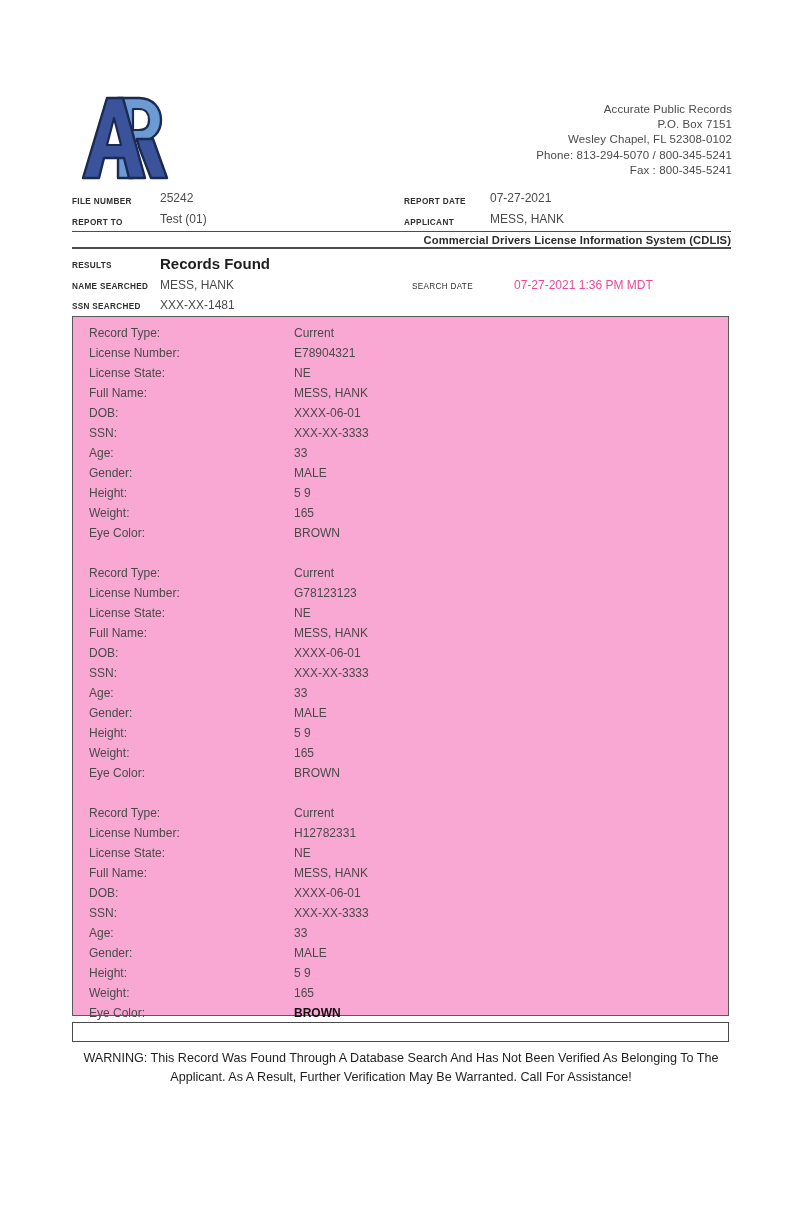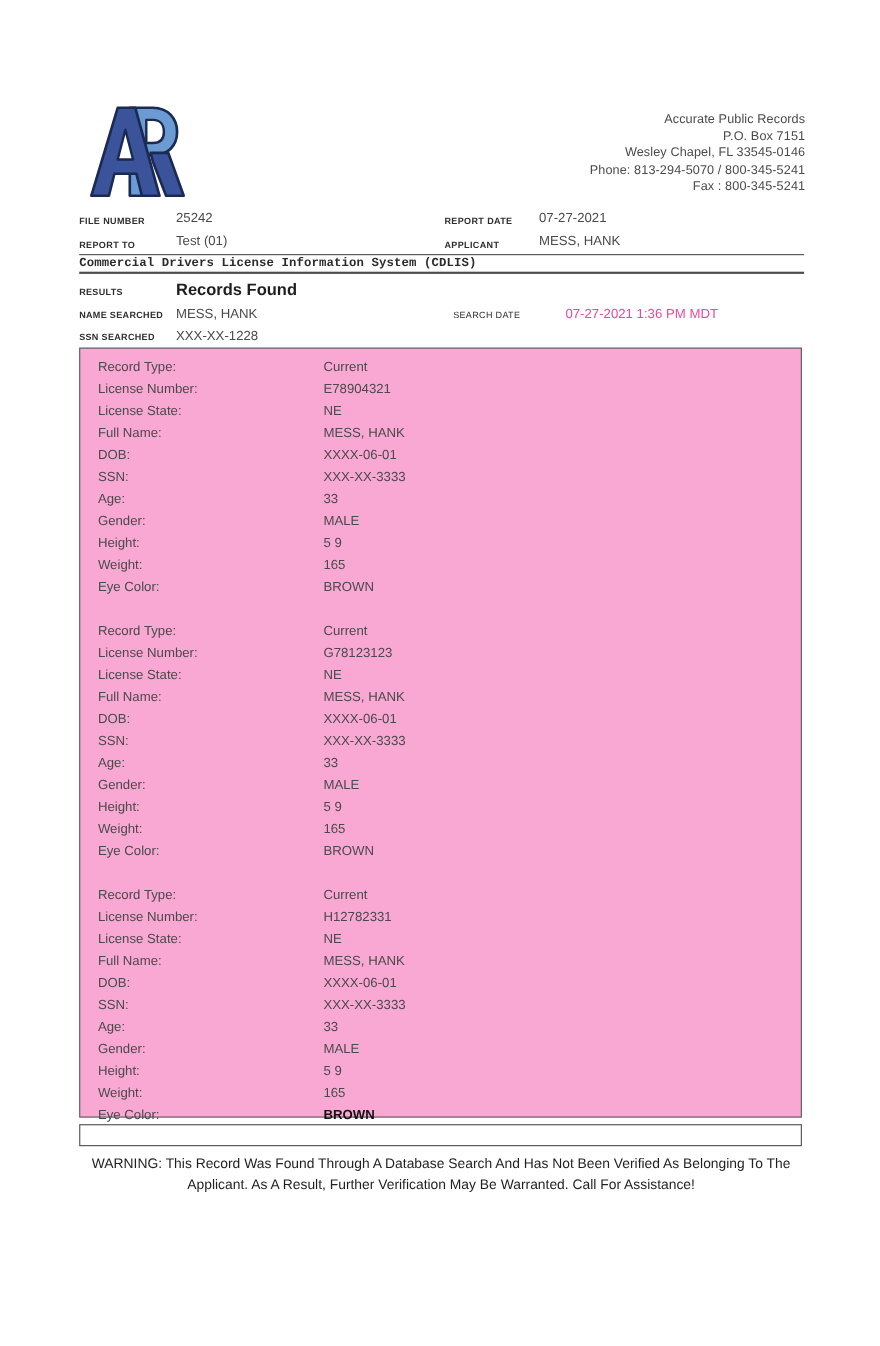--- a/index.html
+++ b/index.html
@@ -92,27 +92,26 @@
     top: 231px;
     width: 659px;
     height: 0;
     border-top: 1.6px solid #4d4d4d;
   }
   .cdlis-title {
     position: absolute;
     left: 72px;
     top: 233px;
     width: 659px;
-    text-align: left;
+    text-align: right;
     font-size: 11.2px;
     font-weight: bold;
     color: #2b2b2b;
     letter-spacing: 0.1px;
     line-height: 14px;
-    font-family: Liberation Mono, monospace;
   }
   .rule-bot {
     position: absolute;
     left: 72px;
     top: 247px;
     width: 659px;
     height: 0;
     border-top: 2.6px solid #4d4d4d;
   }
 
@@ -253,21 +252,21 @@
         <path d="M60 47 L76 47 L90 86 L74 86 L62 55 Z" fill="#3a539b" stroke="#1b2a52" stroke-width="2.4" stroke-linejoin="round"></path>
 
         <path d="M30 6 L46 6 L68 86 L52 86 L47 66 L27 66 L22 86 L6 86 Z" fill="#3a539b" stroke="#1b2a52" stroke-width="2.4" stroke-linejoin="round"></path>
         <path d="M30 53 L44 53 L37 26 Z" fill="#ffffff" stroke="#1b2a52" stroke-width="2.2" stroke-linejoin="round"></path>
       </svg>
     </div>
 
     <div class="addr">
       <div>Accurate Public Records</div>
       <div>P.O. Box 7151</div>
-      <div>Wesley Chapel, FL 33545-0146</div>
+      <div>Wesley Chapel, FL 52308-0102</div>
       <div>Phone: 813-294-5070 / 800-345-5241</div>
       <div>Fax : 800-345-5241</div>
     </div>
   </div>
 
   <div class="meta">
     <div class="meta-row r1 col-l">
       <span class="meta-lbl">FILE NUMBER</span>
       <span class="meta-val">25242</span>
     </div>
@@ -295,21 +294,21 @@
       <span class="res-val strong">Records Found</span>
     </div>
     <div class="res-row rr2">
       <span class="res-lbl">NAME SEARCHED</span>
       <span class="res-val">MESS, HANK</span>
       <span class="res-lbl2">SEARCH DATE</span>
       <span class="res-val2">07-27-2021 1:36 PM MDT</span>
     </div>
     <div class="res-row rr3">
       <span class="res-lbl">SSN SEARCHED</span>
-      <span class="res-val">XXX-XX-1228</span>
+      <span class="res-val">XXX-XX-1481</span>
     </div>
   </div>
 
   <div class="record-box">
     <div class="record-inner" id="records-container">
         <div class="rec-block">
           <div class="rec-line">
             <span class="rec-key">Record Type:</span>
             <span class="rec-v">Current</span>
           </div>

